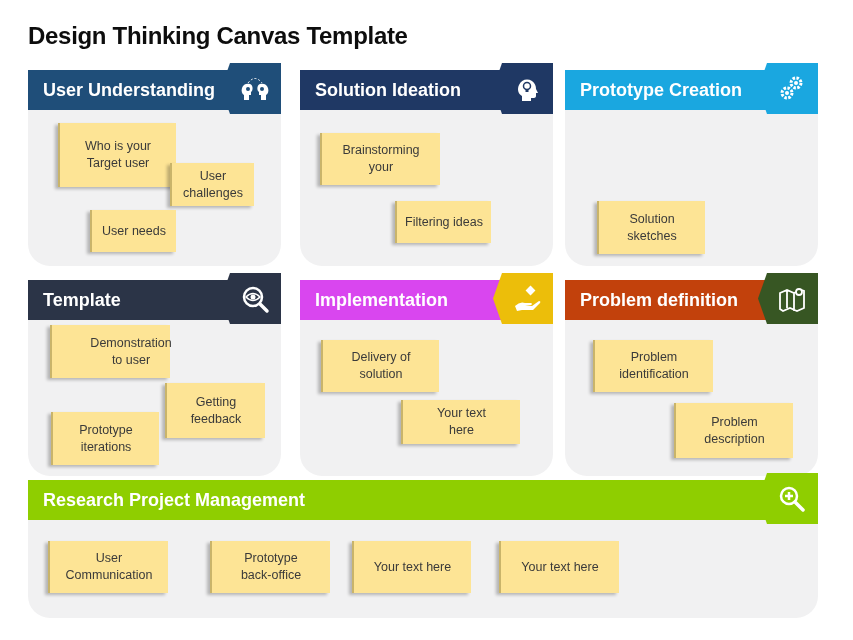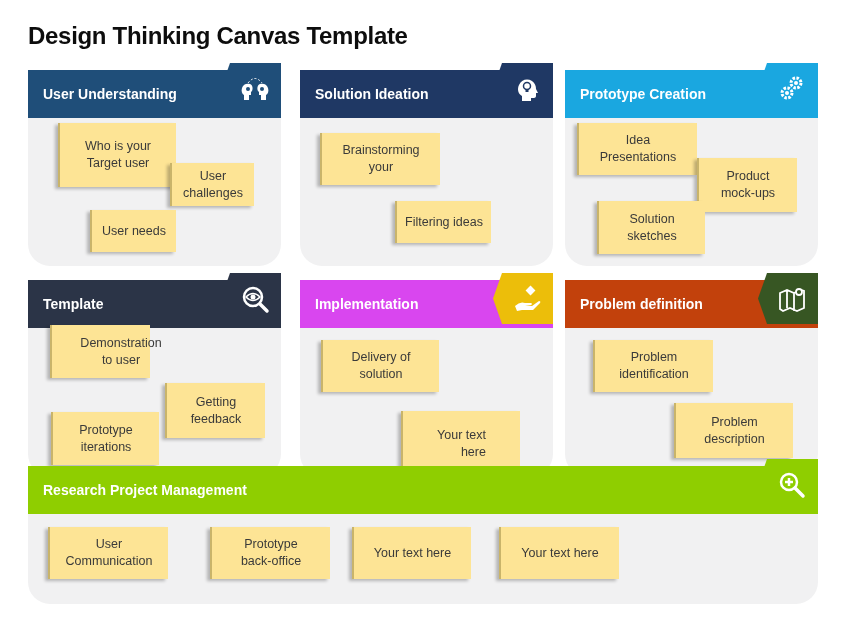--- a/index.html
+++ b/index.html
@@ -1,21 +1,21 @@
 <!DOCTYPE html>
 <html><head>
 <meta charset="utf-8">
 <style>
   html, body { margin:0; padding:0; }
   body { width:853px; height:640px; background:#ffffff; position:relative; overflow:hidden;
          font-family: "Liberation Sans", "DejaVu Sans", sans-serif; }
   .title { position:absolute; left:28px; top:22px; font-size:24px; font-weight:bold; color:#0d0d0d;
            letter-spacing:-0.3px; }
   .panel { position:absolute; background:#f1f1f2; border-radius:0 0 22px 22px; }
-  .hdr { position:absolute; left:0; top:0; height:48px; color:#fff; font-weight:bold; font-size:14px;
+  .hdr { position:absolute; left:0; top:0; height:40px; color:#fff; font-weight:bold; font-size:18px;
          display:flex; align-items:center; padding-left:15px; box-sizing:border-box; }
   .badge { position:absolute; top:-7px; height:51px; width:60px;
            clip-path: polygon(15% 0, 100% 0, 100% 100%, 15% 100%, 0 50%);
            display:flex; align-items:center; justify-content:center;
            filter: drop-shadow(1px 2px 1px rgba(0,0,0,0.3)); }
   .badge svg { width:30px; height:30px; margin-left:8px; }
   .note { position:absolute; background:#fde495; color:#3a3a3a; font-size:12.5px; line-height:17px;
           text-align:center; display:flex; align-items:center; justify-content:center;
           box-shadow: -3px 2px 3px rgba(0,0,0,0.25); border-left:2px solid #c9b46a; box-sizing:border-box; }
 </style>
@@ -65,81 +65,77 @@
     <span>Prototype Creation</span>
   </div>
   <div class="badge" style="left:193px;background:#1aa7e0;">
     <svg viewBox="0 0 30 30">
         <circle cx="19" cy="9" r="5" fill="none" stroke="#fff" stroke-width="3" stroke-dasharray="2.5 1.4"></circle>
         <circle cx="19" cy="9" r="2" fill="#fff"></circle>
         <circle cx="10" cy="19" r="5" fill="none" stroke="#fff" stroke-width="3" stroke-dasharray="2.5 1.4"></circle>
         <circle cx="10" cy="19" r="2" fill="#fff"></circle>
       </svg>
   </div>
-  <div class="note" style="left:12px;top:53px;width:120px;height:52px;white-space:pre-line;">Idea
-Presentations</div>
-  <div class="note" style="left:132px;top:88px;width:100px;height:54px;white-space:pre-line;">Product
-mock-ups</div>
   <div class="note" style="left:32px;top:131px;width:108px;height:53px;white-space:pre-line;">Solution
 sketches</div>
 </div>
 
 <div class="panel" style="left:28px;top:280px;width:253px;height:196px;">
   <div class="hdr" style="width:253px;background:#2b3447;">
     <span>Template</span>
   </div>
   <div class="badge" style="left:193px;background:#2b3447;">
     <svg viewBox="0 0 30 30">
         <circle cx="13" cy="13" r="9" fill="none" stroke="#fff" stroke-width="2.5"></circle>
         <path d="M6 13 Q13 6 20 13 Q13 20 6 13z" fill="none" stroke="#fff" stroke-width="1.5"></path>
         <circle cx="13" cy="13" r="2.5" fill="#fff"></circle>
         <path d="M20 20 L27 27" stroke="#fff" stroke-width="3.5" stroke-linecap="round"></path>
       </svg>
   </div>
-  <div class="note" style="left:22px;top:45px;width:100px;height:53px;white-space:pre-line;padding-left:40px;">Demonstration
+  <div class="note" style="left:22px;top:45px;width:120px;height:53px;white-space:pre-line;padding-left:40px;">Demonstration
 to user</div>
   <div class="note" style="left:137px;top:103px;width:100px;height:55px;white-space:pre-line;">Getting
 feedback</div>
   <div class="note" style="left:23px;top:132px;width:108px;height:53px;white-space:pre-line;">Prototype
 iterations</div>
 </div>
 
 <div class="panel" style="left:300px;top:280px;width:253px;height:196px;">
   <div class="hdr" style="width:253px;background:#d946ef;">
     <span>Implementation</span>
   </div>
   <div class="badge" style="left:193px;background:#ecbe0a;">
     <svg viewBox="0 0 30 30">
         <rect x="15" y="3" width="7" height="7" fill="#fff" transform="rotate(45 18.5 6.5)"></rect>
         <path d="M3 22 Q8 17 13 19 L19 19 Q21 20 19 21 L13 21 L20 22 L27 17 Q29 17 28 19 L21 26 L10 26 L5 27z" fill="#fff"></path>
       </svg>
   </div>
   <div class="note" style="left:21px;top:60px;width:118px;height:52px;white-space:pre-line;">Delivery of
 solution</div>
-  <div class="note" style="left:101px;top:131px;width:119px;height:66px;white-space:pre-line;text-align:right;">Your text
+  <div class="note" style="left:101px;top:120px;width:119px;height:44px;white-space:pre-line;">Your text
 here</div>
 </div>
 
 <div class="panel" style="left:565px;top:280px;width:253px;height:196px;">
   <div class="hdr" style="width:253px;background:#c2410c;">
     <span>Problem definition</span>
   </div>
   <div class="badge" style="left:193px;background:#375623;">
     <svg viewBox="0 0 30 30">
         <path d="M3 9 L10 6 L17 9 L24 6 L27 7 L27 24 L20 27 L13 24 L6 27 L3 25z M10 6 L10 24 M17 9 L17 27" fill="none" stroke="#fff" stroke-width="1.8"></path>
         <circle cx="22" cy="8" r="3" fill="#375623" stroke="#fff" stroke-width="1.8"></circle>
       </svg>
   </div>
   <div class="note" style="left:28px;top:60px;width:120px;height:52px;white-space:pre-line;">Problem
 identification</div>
   <div class="note" style="left:109px;top:123px;width:119px;height:55px;white-space:pre-line;">Problem
 description</div>
 </div>
 
-<div class="panel" style="left:28px;top:466px;width:790px;height:138px;">
+<div class="panel" style="left:28px;top:480px;width:790px;height:138px;">
   <div class="hdr" style="width:790px;background:#8fce00;">
     <span>Research Project Management</span>
   </div>
   <div class="badge" style="left:730px;background:#8fce00;">
     <svg viewBox="0 0 30 30">
         <circle cx="12" cy="12" r="8" fill="none" stroke="#fff" stroke-width="2.5"></circle>
         <path d="M12 8v8M8 12h8" stroke="#fff" stroke-width="2.5"></path>
         <path d="M18 18 L26 26" stroke="#fff" stroke-width="3.5" stroke-linecap="round"></path>
       </svg>
   </div>

